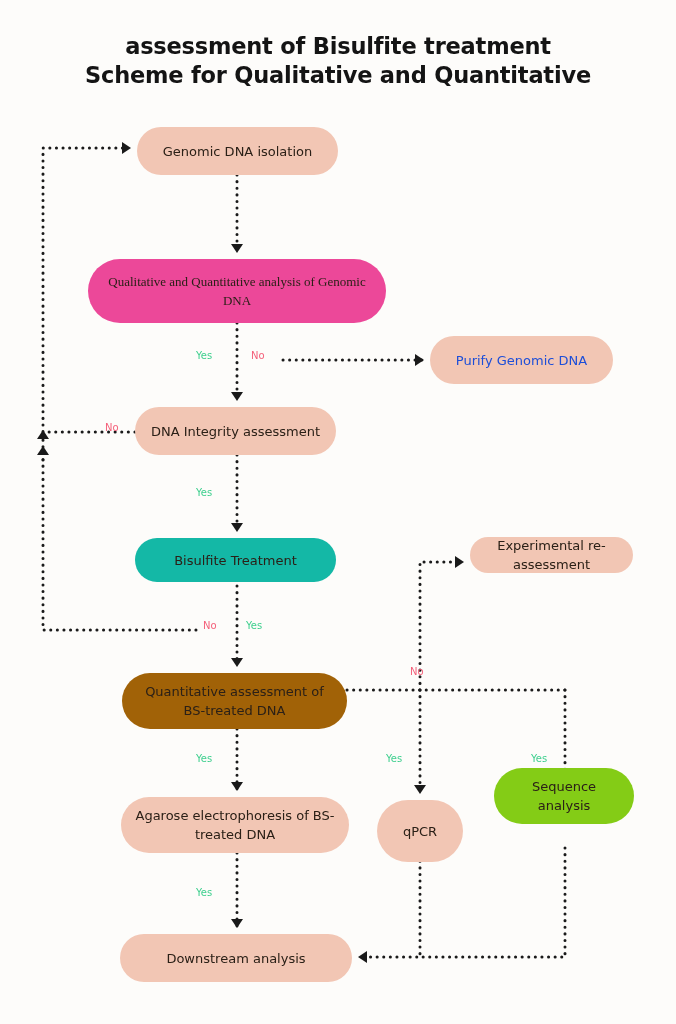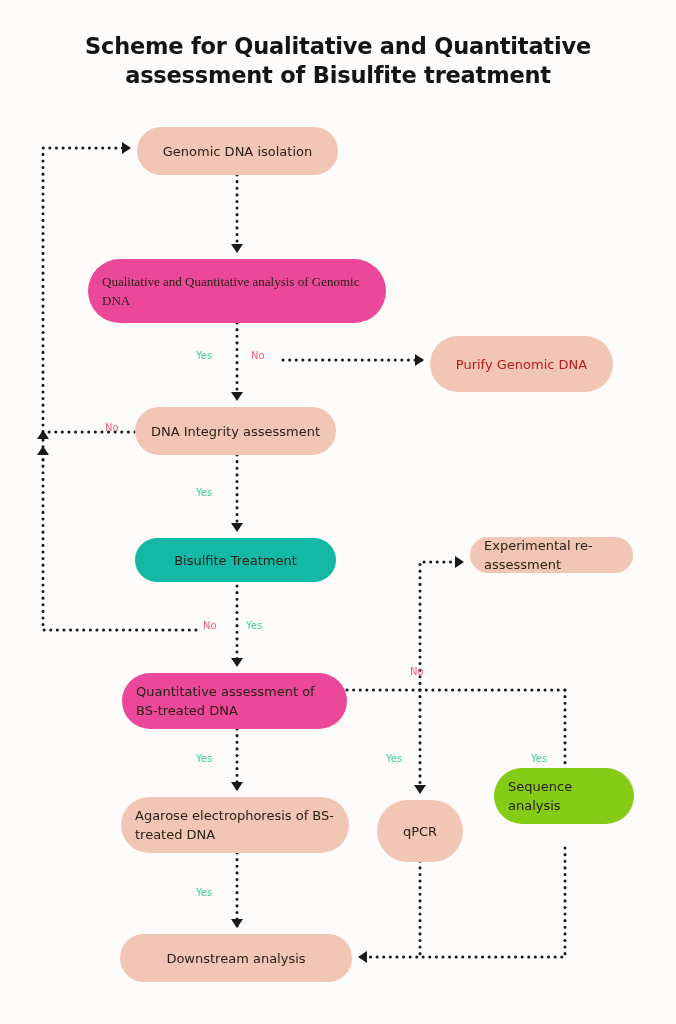--- a/index.html
+++ b/index.html
@@ -34,42 +34,43 @@
     letter-spacing: -0.2px;
   }
   .node {
     position: absolute;
     box-sizing: border-box;
     background: #f2c6b4;
     border-radius: 999px;
     display: flex;
     align-items: center;
     justify-content: center;
+    text-align: center;
     color: #2b2017;
     font-family: "DejaVu Sans", sans-serif;
     font-size: 13px;
     line-height: 19px;
     padding: 4px 14px;
   }
   .edge-label {
     position: absolute;
     font-family: "DejaVu Sans", sans-serif;
     font-size: 10px;
     line-height: 15px;
     white-space: nowrap;
   }
   .lbl-yes { color: #3ecf8e; }
   .lbl-no  { color: #f4607a; }
 </style>
 </head>
 <body>
 
 <div class="title">
+  <div>assessment of Bisulfite treatment</div>
   <div>Scheme for Qualitative and Quantitative</div>
-  <div>assessment of Bisulfite treatment</div>
 </div>
 
 <svg id="chart" viewBox="0 0 676 1024">
     <g>
       <polyline points="237,175 237,251" fill="none" stroke="#1a1a1a" stroke-width="3" stroke-linecap="round" stroke-dasharray="0.1 6.5"></polyline>
       <polygon points="231,244 243,244 237,253" fill="#1a1a1a"></polygon>
     </g>
     <g>
       <polyline points="237,323 237,399" fill="none" stroke="#1a1a1a" stroke-width="3" stroke-linecap="round" stroke-dasharray="0.1 6.5"></polyline>
       <polygon points="231,392 243,392 237,401" fill="#1a1a1a"></polygon>
@@ -130,33 +131,33 @@
     </g>
   </svg>
 
 <div id="nodes-layer">
     <div class="node" style="left: 137px; top: 127px; width: 201px; height: 48px; background: rgb(242, 198, 180); color: rgb(43, 32, 23);">
       <span>Genomic DNA isolation</span>
     </div>
     <div class="node" style="left: 88px; top: 259px; width: 298px; height: 64px; background: #ec4899; color: rgb(43, 32, 23); font-family: Liberation Serif, serif;">
       <span>Qualitative and Quantitative analysis of Genomic DNA</span>
     </div>
-    <div class="node" style="left: 430px; top: 336px; width: 183px; height: 56px; background: rgb(242, 198, 180); color: #b91c1c;">
+    <div class="node" style="left: 430px; top: 336px; width: 183px; height: 48px; background: rgb(242, 198, 180); color: #1d4ed8;">
       <span>Purify Genomic DNA</span>
     </div>
     <div class="node" style="left: 135px; top: 407px; width: 201px; height: 48px; background: rgb(242, 198, 180); color: rgb(43, 32, 23);">
       <span>DNA Integrity assessment</span>
     </div>
     <div class="node" style="left: 135px; top: 538px; width: 201px; height: 44px; background: #14b8a6; color: rgb(43, 32, 23);">
       <span>Bisulfite Treatment</span>
     </div>
     <div class="node" style="left: 470px; top: 537px; width: 163px; height: 36px; background: rgb(242, 198, 180); color: rgb(43, 32, 23);">
       <span>Experimental re-assessment</span>
     </div>
-    <div class="node" style="left: 122px; top: 673px; width: 225px; height: 56px; background: #ec4899; color: rgb(43, 32, 23);">
+    <div class="node" style="left: 122px; top: 673px; width: 225px; height: 56px; background: #a16207; color: rgb(43, 32, 23);">
       <span>Quantitative assessment of BS-treated DNA</span>
     </div>
     <div class="node" style="left: 121px; top: 797px; width: 228px; height: 56px; background: rgb(242, 198, 180); color: rgb(43, 32, 23);">
       <span>Agarose electrophoresis of BS-treated DNA</span>
     </div>
     <div class="node" style="left: 377px; top: 800px; width: 86px; height: 62px; background: rgb(242, 198, 180); color: rgb(43, 32, 23);">
       <span>qPCR</span>
     </div>
     <div class="node" style="left: 494px; top: 768px; width: 140px; height: 56px; background: #84cc16; color: rgb(43, 32, 23);">
       <span>Sequence analysis</span>

